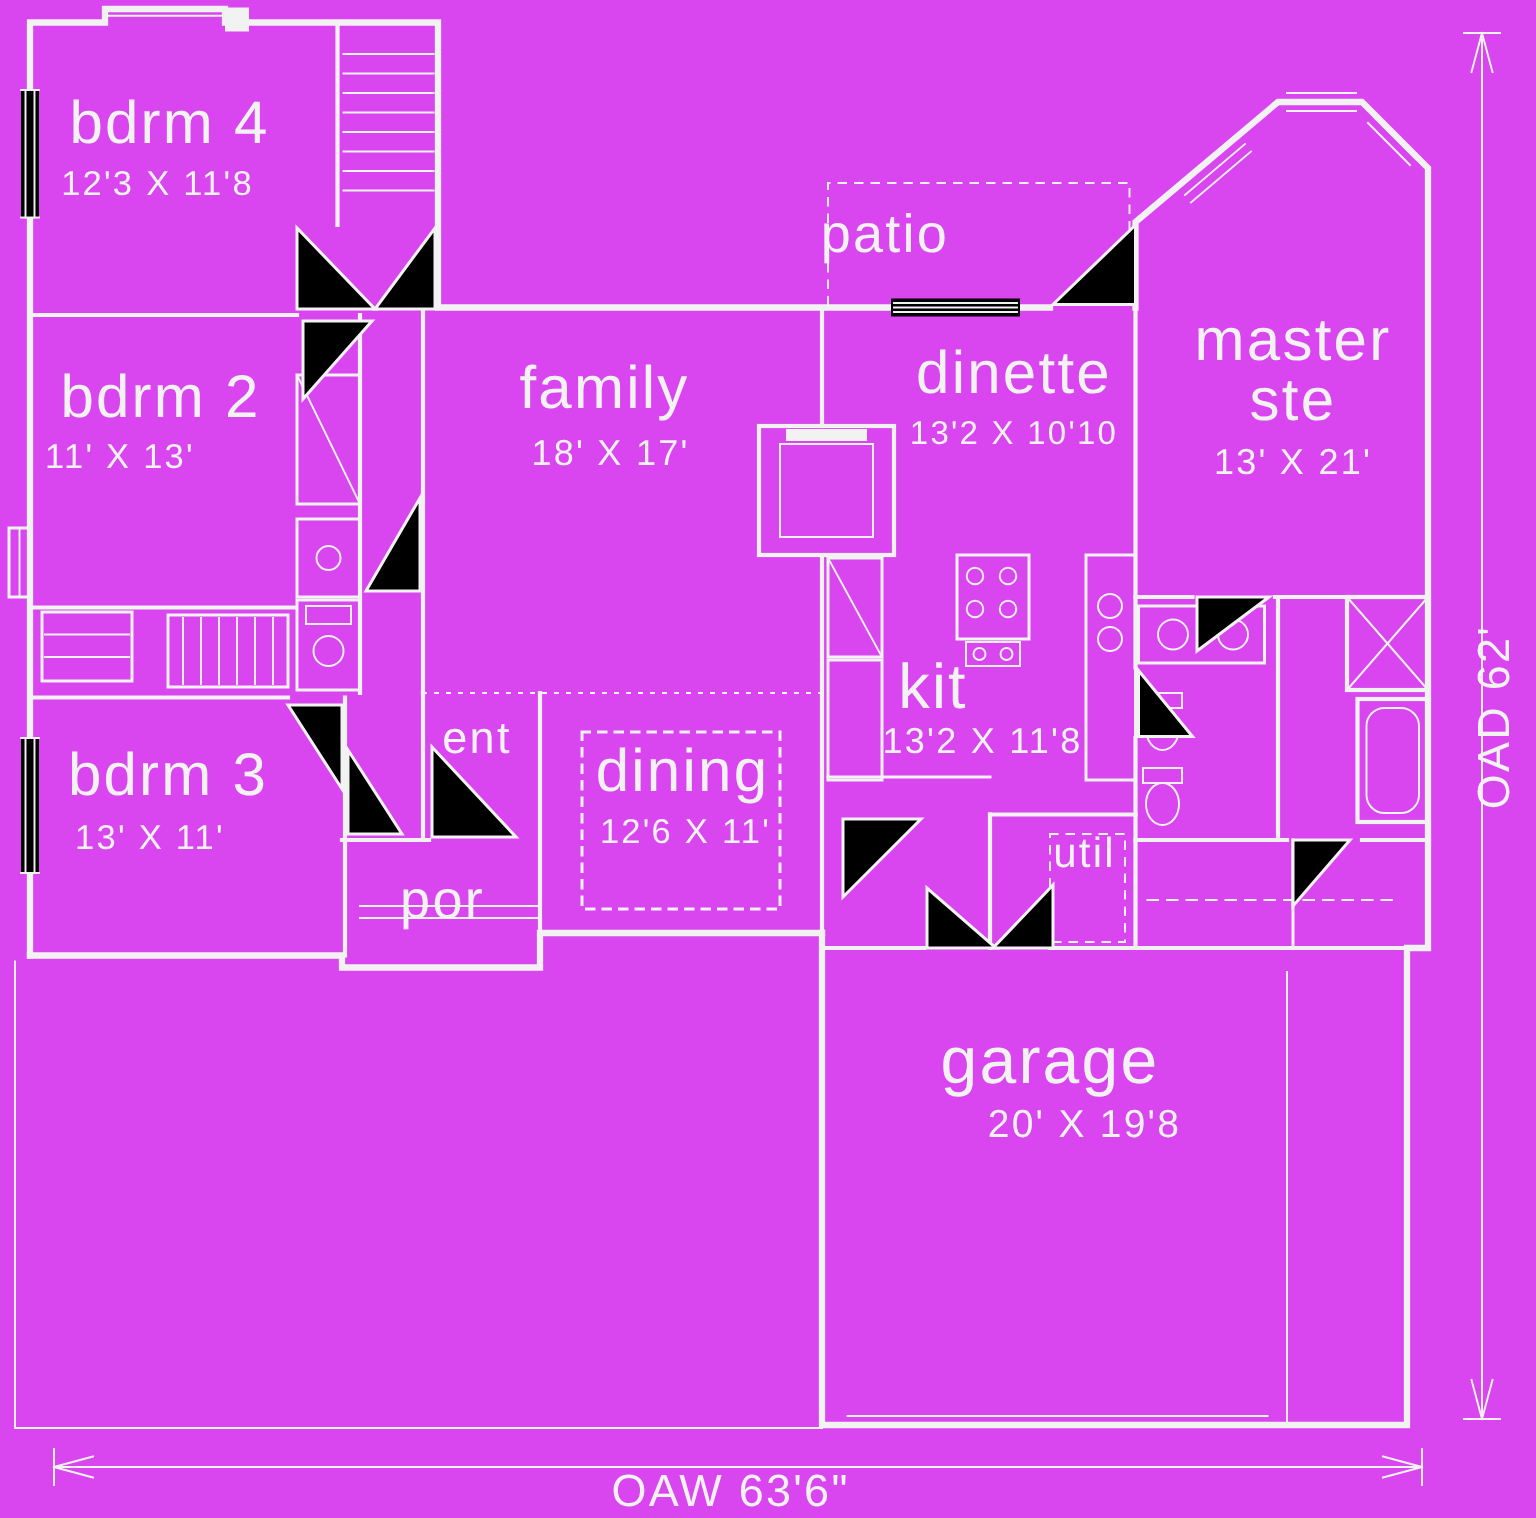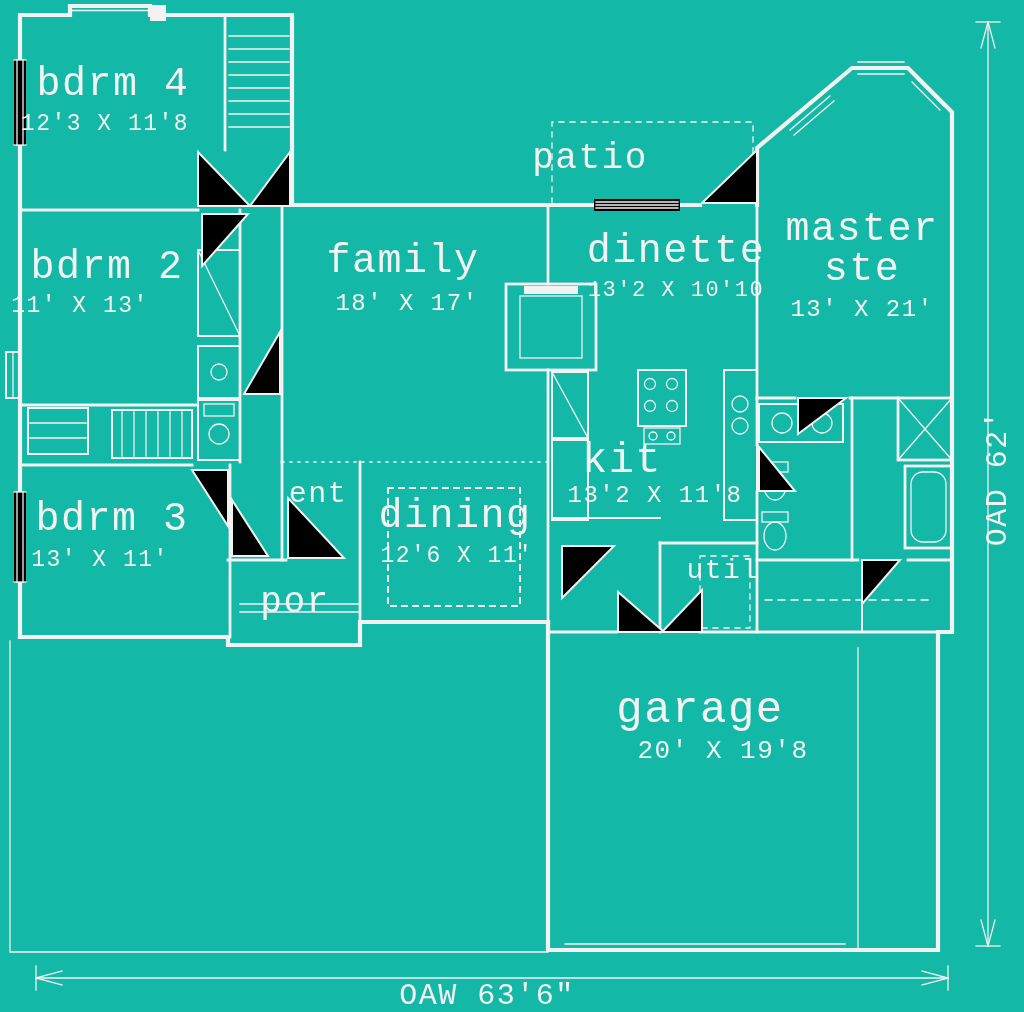--- a/index.html
+++ b/index.html
@@ -1,17 +1,17 @@
 <!DOCTYPE html>
 <html><head>
 <meta charset="utf-8">
 <style>
   html,body{margin:0;padding:0;background:#000;}
-  .stage{position:relative;width:1024px;height:1012px;background:#14b8a6;overflow:hidden;
-         font-family:Liberation Mono, monospace;}
+  .stage{position:relative;width:1024px;height:1012px;background:#d946ef;overflow:hidden;
+         font-family:Liberation Sans, sans-serif;}
   .stage svg{position:absolute;left:0;top:0;}
   .w{stroke:#f2f2f2;fill:none;stroke-linecap:square;}
   .sw5{stroke-width:4.2;}
   .sw3{stroke-width:2.8;}
   .sw2{stroke-width:2;}
   .sw1{stroke-width:1.3;}
   .dash{stroke-dasharray:5 6;}
   .dot{stroke-dasharray:2 6;}
   .rod{stroke-dasharray:7 6;}
   .door{fill:#000;stroke:#f2f2f2;stroke-width:2;stroke-linejoin:miter;}

